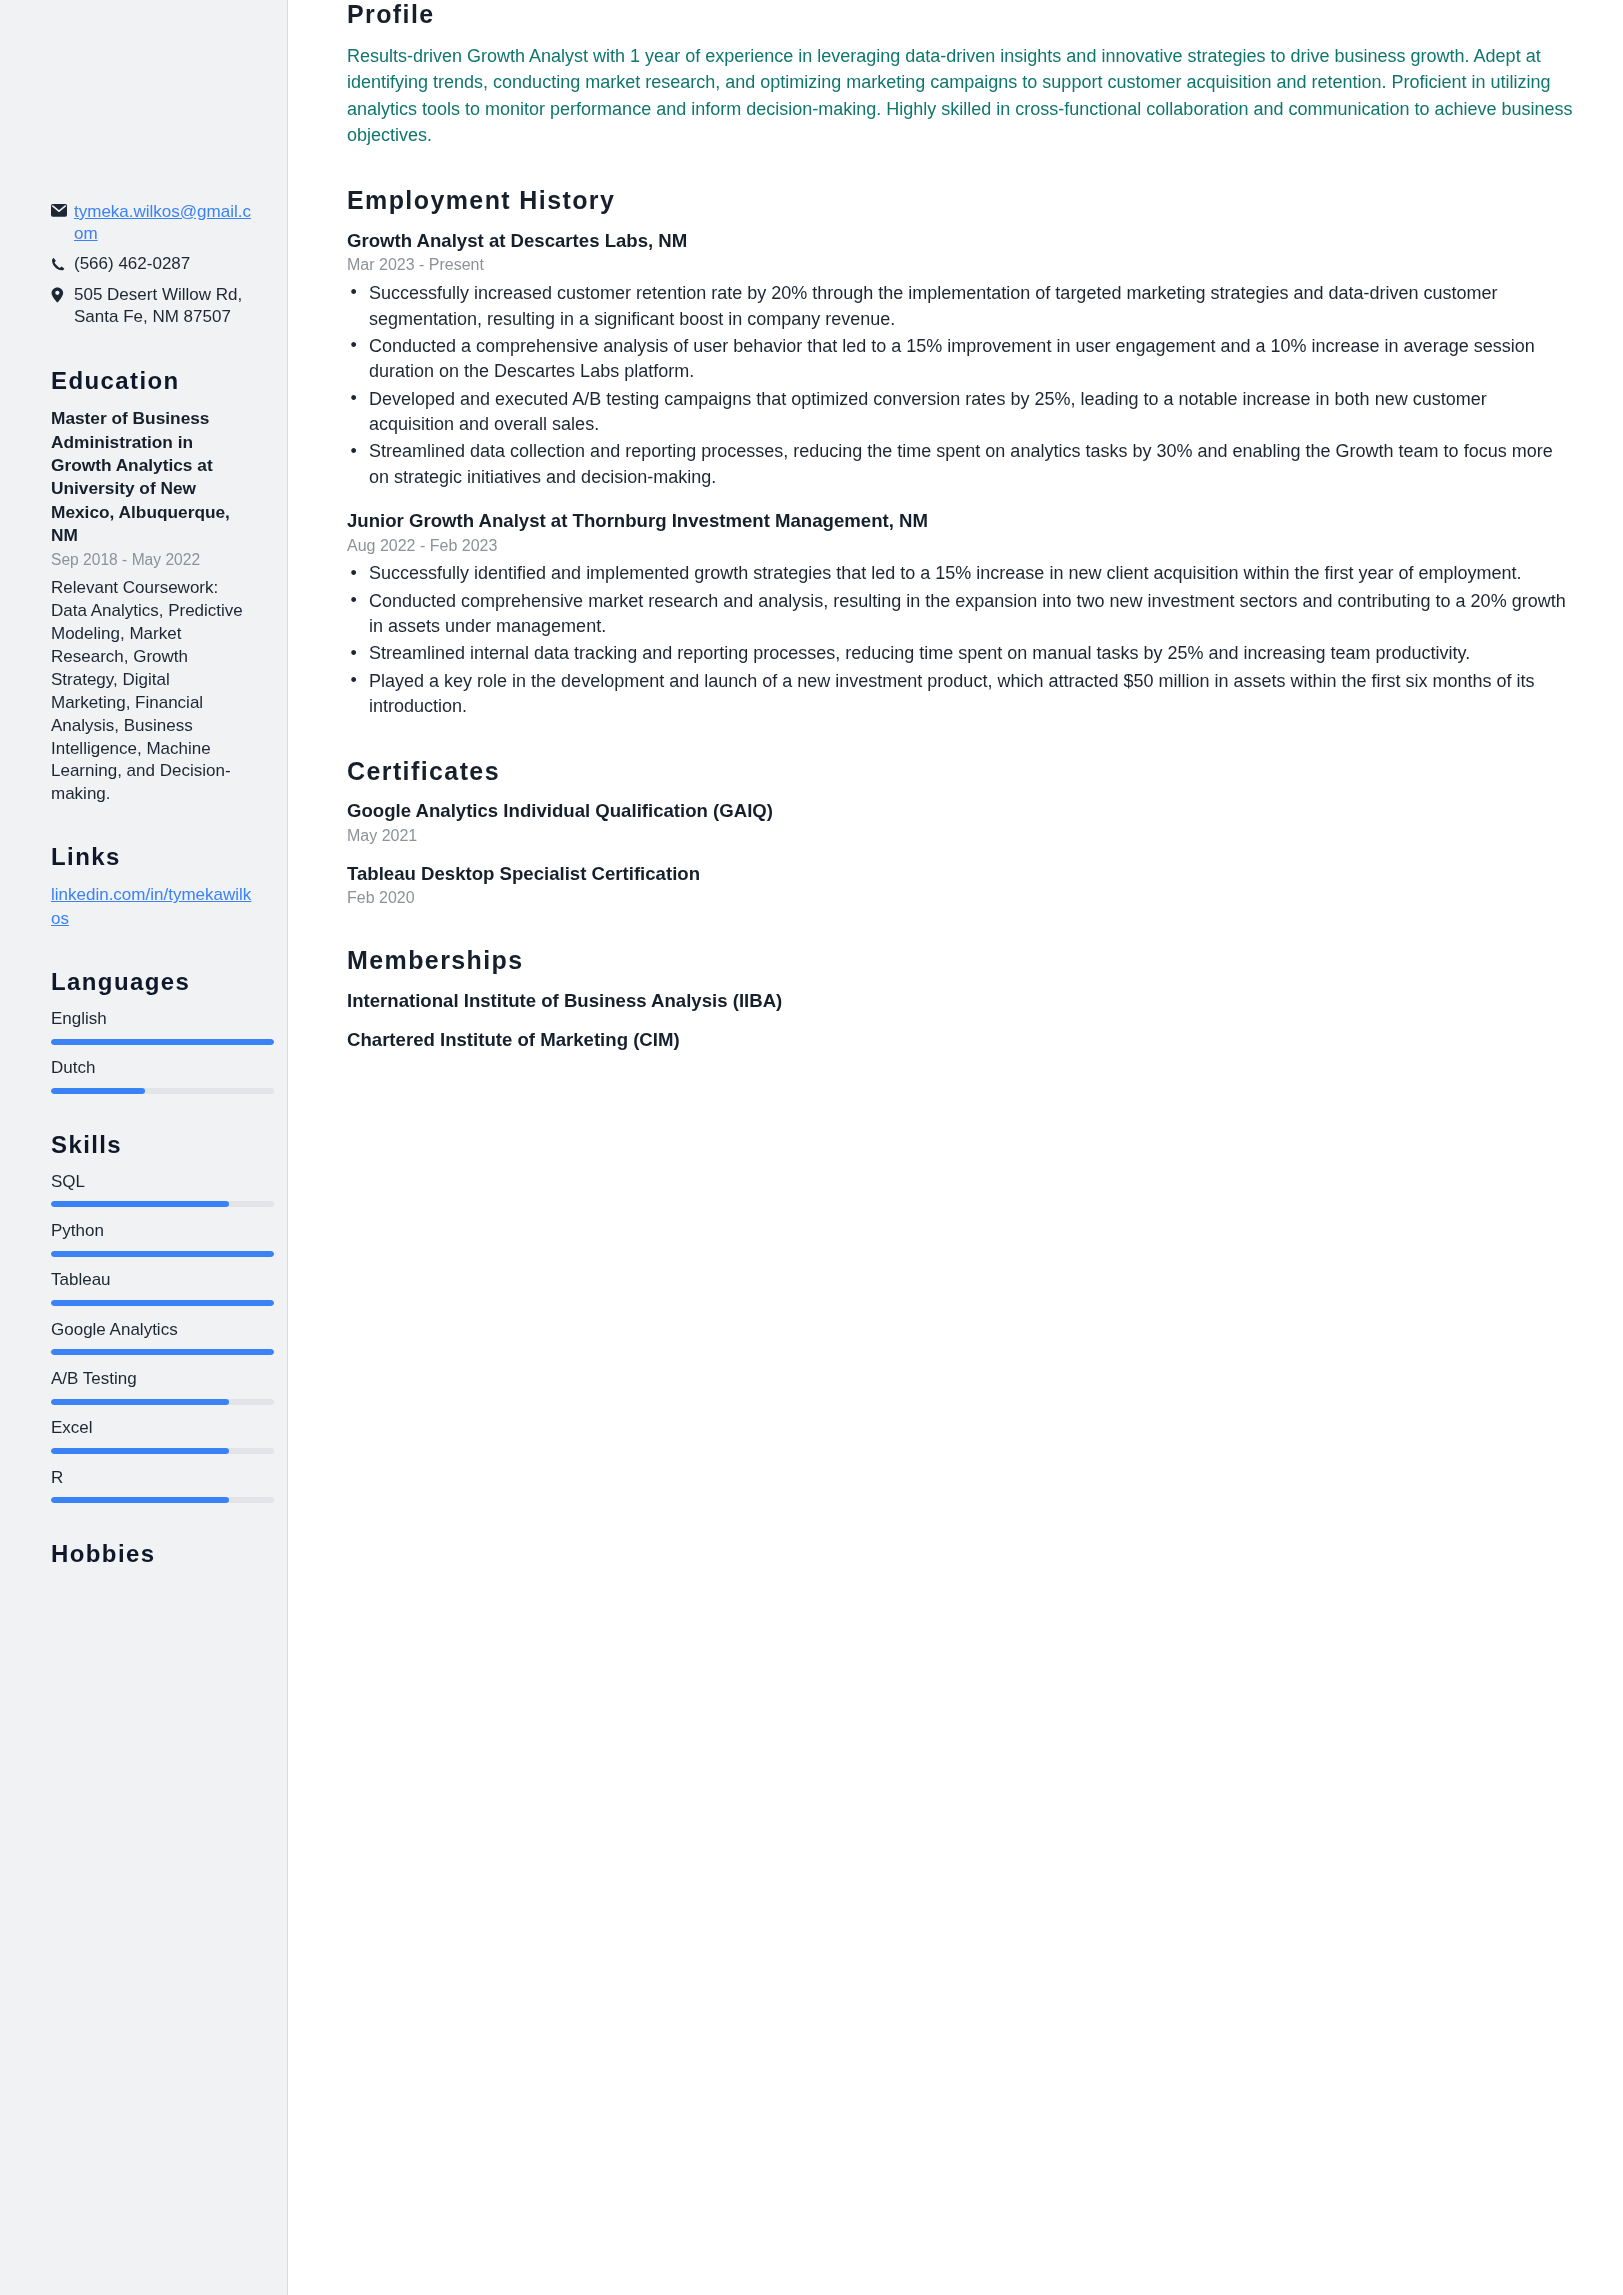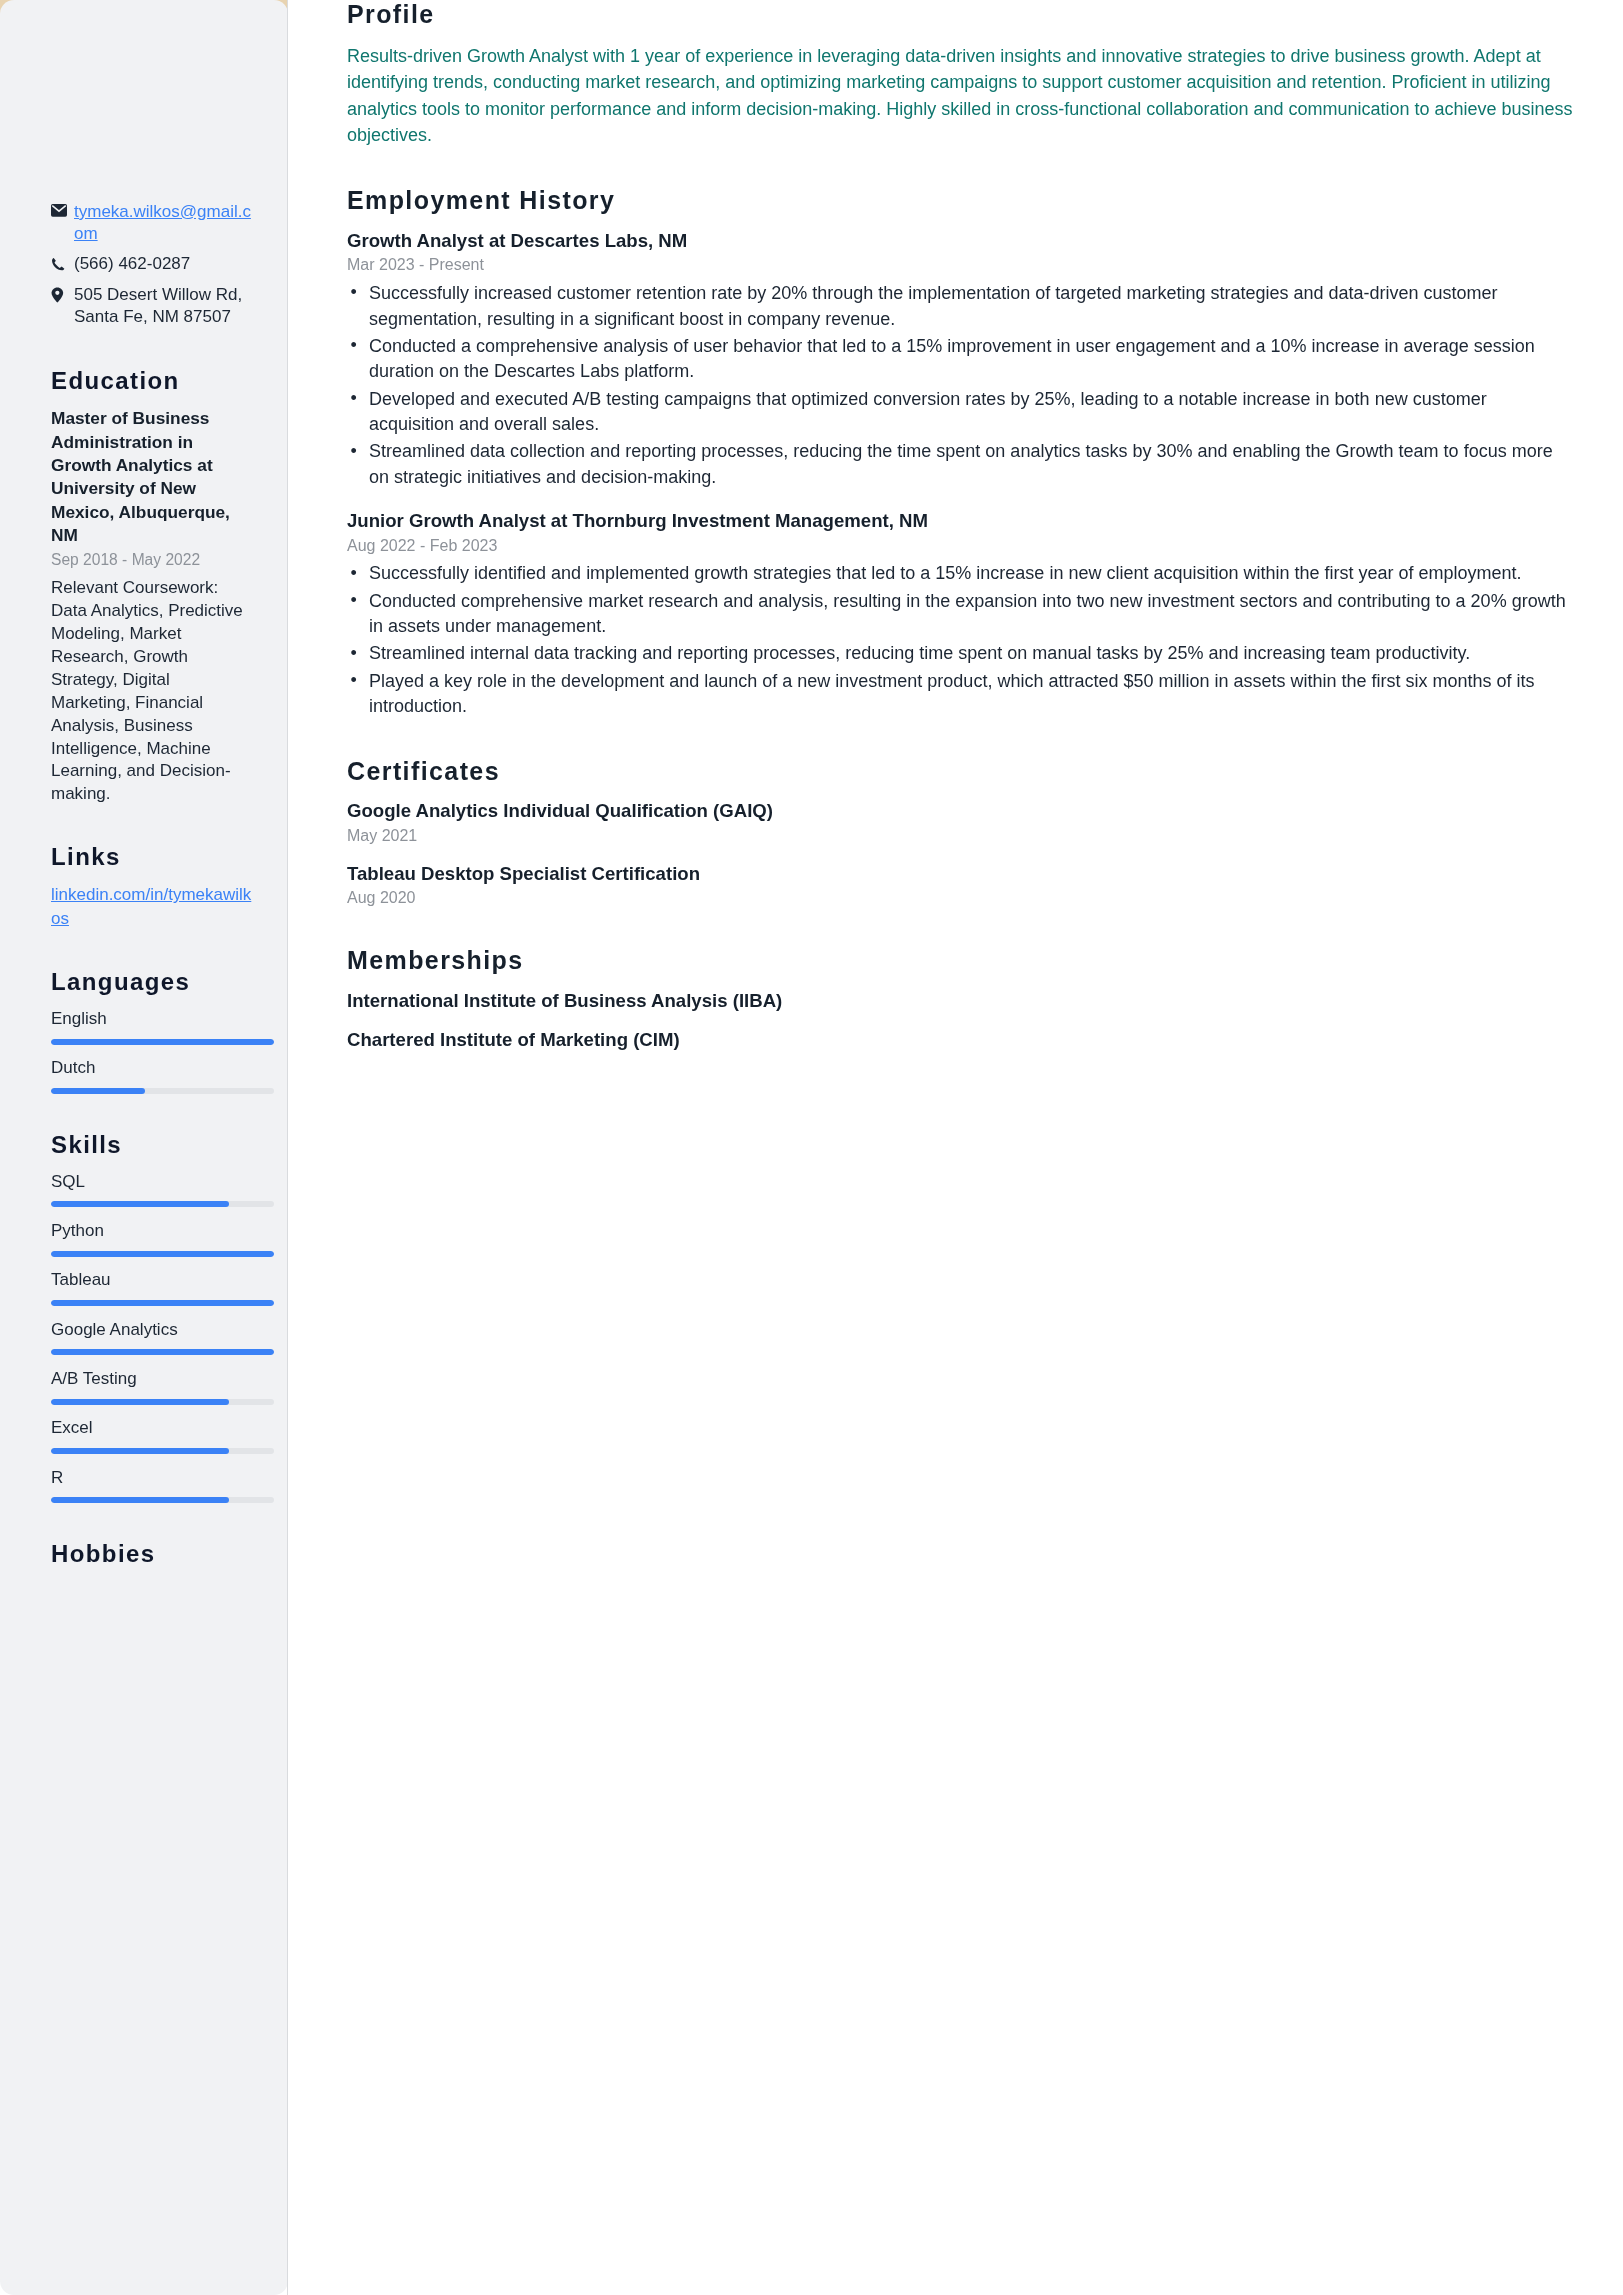--- a/index.html
+++ b/index.html
@@ -65,21 +65,20 @@
     align-items: stretch;
     width: 1624px;
     min-height: 2295px;
   }
   .sidebar {
     width: 288px;
     flex: 0 0 288px;
     background: #f1f2f4;
     padding: 0 36px 29px 51px;
     position: relative;
-    border-radius: 14px;
   }
   .sidebar::after {
     content: "";
     position: absolute;
     top: 0; right: 0;
     width: 0.8px;
     height: 100%;
     background: #d9dbde;
   }
   .main {
@@ -451,21 +450,21 @@
 
         <div class="main-section">
           <div class="main-head">Certificates</div>
           <div id="certs-list">
               <div class="cert">
                 <div class="cert-title">Google Analytics Individual Qualification (GAIQ)</div>
                 <div class="cert-date">May 2021</div>
               </div>
               <div class="cert">
                 <div class="cert-title">Tableau Desktop Specialist Certification</div>
-                <div class="cert-date">Aug 2020</div>
+                <div class="cert-date">Feb 2020</div>
               </div>
             </div>
         </div>
 
         <div class="main-section">
           <div class="main-head">Memberships</div>
           <div id="members-list">
               <div class="member-item">International Institute of Business Analysis (IIBA)</div>
               <div class="member-item">Chartered Institute of Marketing (CIM)</div>
             </div>

